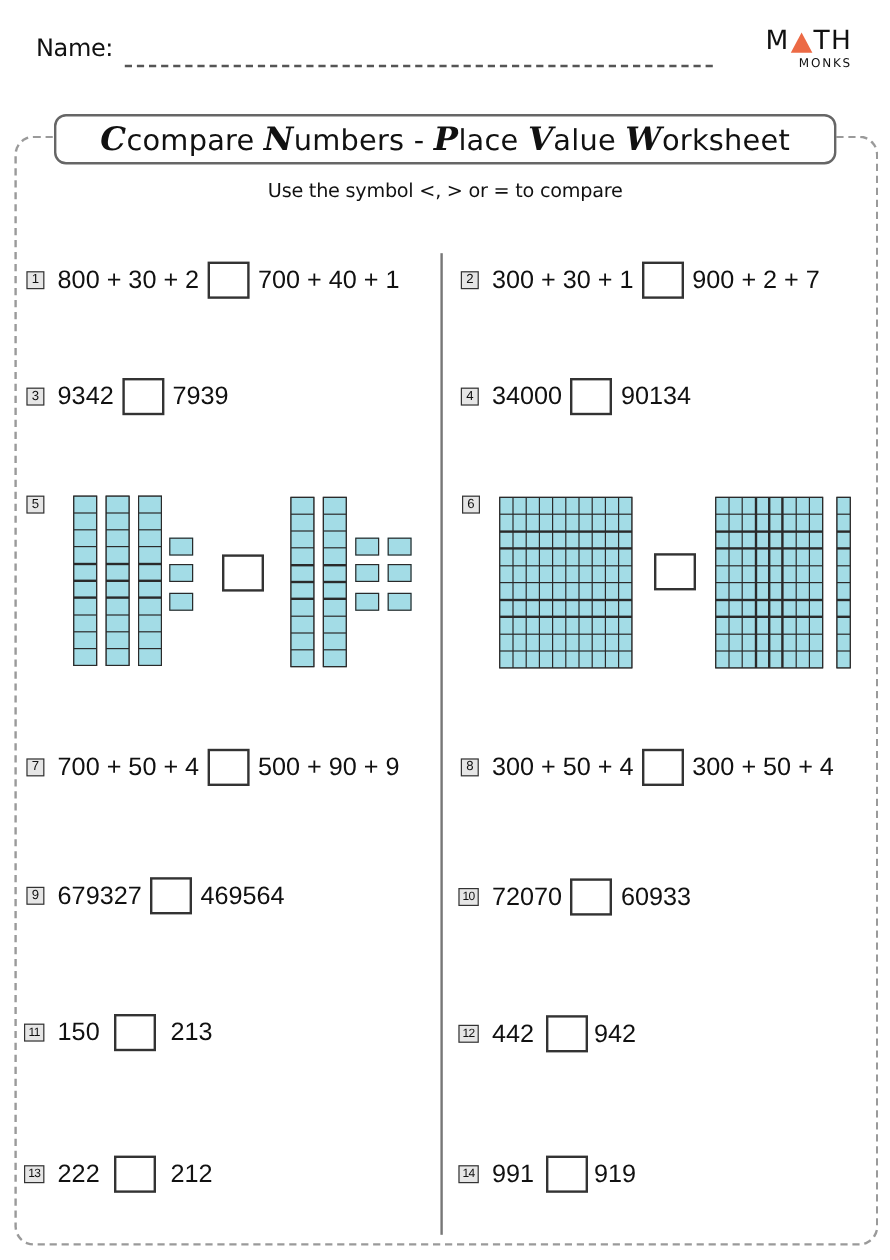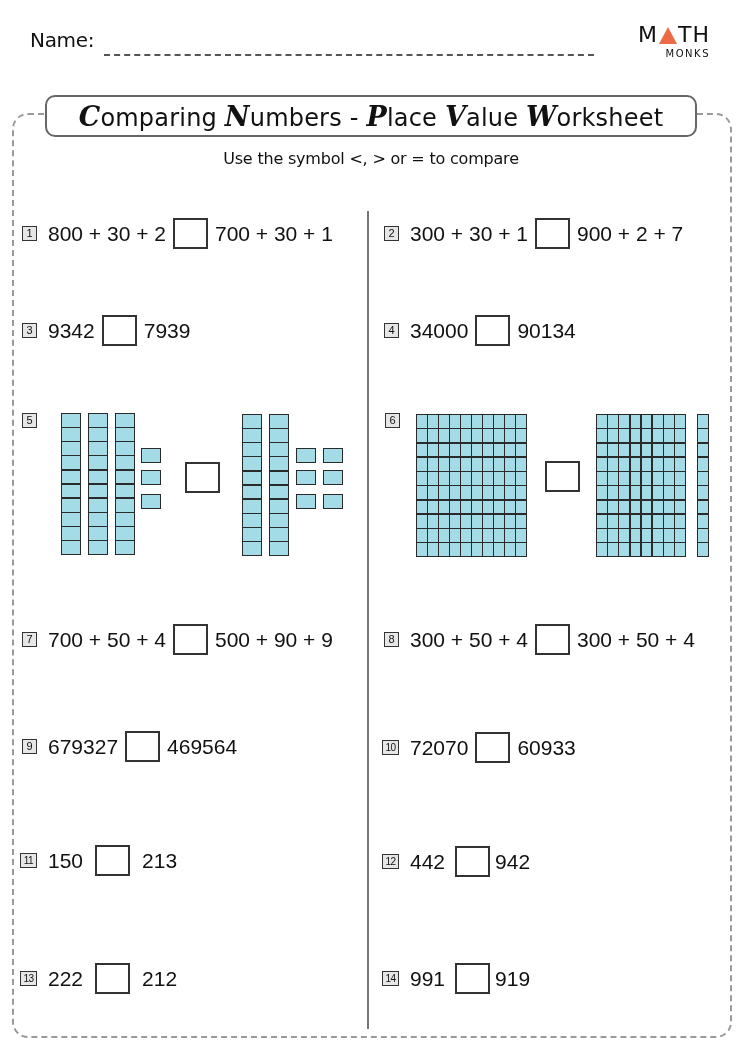--- a/index.html
+++ b/index.html
@@ -52,33 +52,33 @@
       <span class="logo-tri"></span>
       <span>TH</span>
   </div>
   <div class="logo-monks">MONKS</div>
 </div>
 
 <div class="frame"></div>
 
 <div class="title-box">
   <div class="title-text">
-    <span class="cap">C</span><span>omparing </span><span class="cap">N</span><span>umbers - </span><span class="cap">P</span><span>lace </span><span class="cap">V</span><span>alue </span><span class="cap">W</span><span>orksheet</span>
+    <span class="cap">C</span><span>compare </span><span class="cap">N</span><span>umbers - </span><span class="cap">P</span><span>lace </span><span class="cap">V</span><span>alue </span><span class="cap">W</span><span>orksheet</span>
   </div>
 </div>
 
 <div class="instructions">Use the symbol &lt;, &gt; or = to compare</div>
 
 <div class="divider"></div>
 
 <div class="problem" style="left:22px; top:218px;">
   <span class="num-badge">1</span>
   <span class="expr">800 + 30 + 2</span>
   <span class="answer-box"></span>
-  <span class="expr">700 + 30 + 1</span>
+  <span class="expr">700 + 40 + 1</span>
 </div>
 
 <div class="problem" style="left:384px; top:218px;">
   <span class="num-badge">2</span>
   <span class="expr">300 + 30 + 1</span>
   <span class="answer-box"></span>
   <span class="expr">900 + 2 + 7</span>
 </div>
 
 <div class="problem" style="left:22px; top:315px;">

